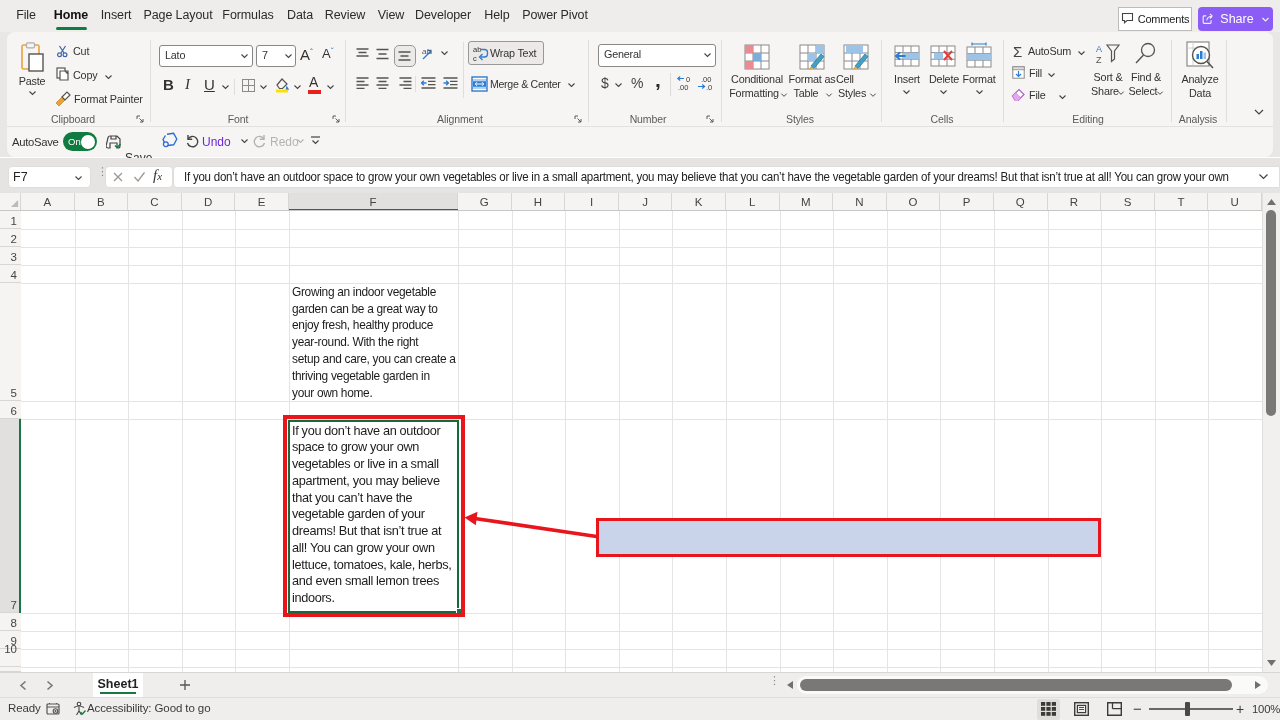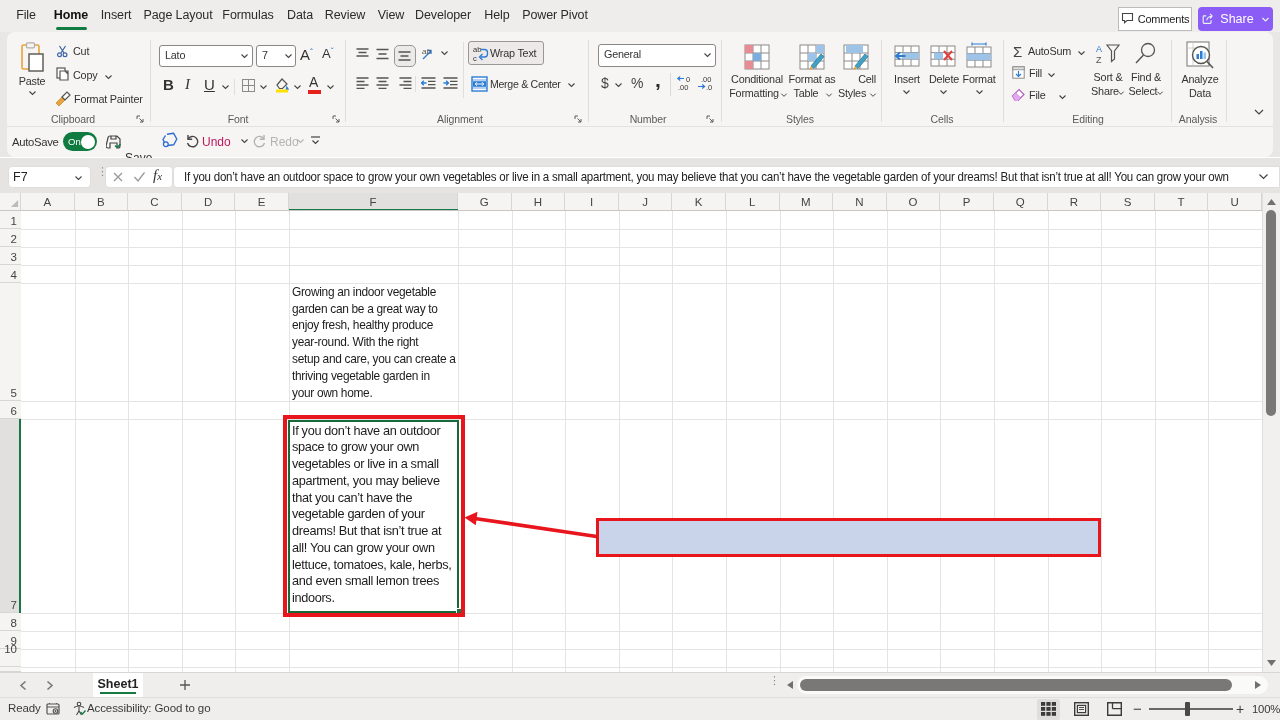--- a/index.html
+++ b/index.html
@@ -282,21 +282,21 @@
     <svg class="abs" style="left:825px;top:60px;" width="8" height="6" viewBox="0 0 9 6">
         <path d="M1.5 1.5 l3 3 l3 -3" stroke="#444" stroke-width="1.1" fill="none"></path>
       </svg>
     <svg class="abs" style="left:843px;top:12px;" width="27" height="26" viewBox="0 0 27 26">
         <rect x="1" y="1" width="24" height="24" fill="#fff" stroke="#8c8a88" stroke-width="1"></rect>
         <path d="M1 9 h24 M1 17 h24 M9 1 v24 M17 1 v24" stroke="#8c8a88" stroke-width="1"></path>
         <rect x="3" y="1" width="17" height="8" fill="#9dc3e6"></rect>
         <path d="M12 22 L22 10 l3 2.5 -10 12 z" fill="#41a0c4" stroke="#2e7da0" stroke-width="0.8"></path>
         <path d="M12 22 l-2 4 4 -1.5 z" fill="#e8a33d"></path>
       </svg>
-    <div class="rtext abs" style="left:836px;top:41px;width:40px;text-align:right;">Cell</div>
+    <div class="rtext abs" style="left:836px;top:41px;width:40px;text-align:left;">Cell</div>
     <div class="rtext abs" style="left:832px;top:55px;width:40px;text-align:center;">Styles</div>
     <svg class="abs" style="left:869px;top:60px;" width="8" height="6" viewBox="0 0 9 6">
         <path d="M1.5 1.5 l3 3 l3 -3" stroke="#444" stroke-width="1.1" fill="none"></path>
       </svg>
 
     <svg class="abs" style="left:894px;top:13px;" width="26" height="22" viewBox="0 0 26 22">
         <rect x="1" y="1" width="24" height="20" fill="#fff" stroke="#8c8a88" stroke-width="1"></rect>
         <path d="M1 7.6 h24 M1 14.2 h24 M9 1 v20 M17 1 v20" stroke="#8c8a88" stroke-width="1"></path>
         <rect x="9" y="7.6" width="16" height="6.6" fill="#9dc3e6"></rect>
         <path d="M2.5 10.9 h9 M6 7.4 l-4 3.5 4 3.5" stroke="#2b7cd3" stroke-width="2" fill="none"></path>
@@ -392,21 +392,21 @@
       </svg>
     <div class="abs" style="left:125px;top:8px;font-size:12px;color:#333;margin-top:16px;">Save</div>
     <svg class="abs" style="left:160px;top:4px;" width="19" height="19" viewBox="0 0 19 19">
         <path d="M7 3.2 L13.5 2.2 L16.8 8 L13.8 13.8 L7.5 14.5 M4.5 11.5 L3 8.5 L5.5 4.5" fill="none" stroke="#2b6cd3" stroke-width="1.4" stroke-linejoin="round"></path>
         <circle cx="5.8" cy="13.2" r="2.4" fill="#f7f5f4" stroke="#2b6cd3" stroke-width="1.3"></circle>
       </svg>
     <svg class="abs" style="left:185px;top:6px;" width="15" height="15" viewBox="0 0 15 15">
         <path d="M3 6 a5.2 5.2 0 1 1 -0.5 4" fill="none" stroke="#444" stroke-width="1.4"></path>
         <path d="M3 2 v4.2 h4.2" fill="none" stroke="#444" stroke-width="1.4"></path>
       </svg>
-    <div class="abs" style="left:202px;top:8px;font-size:12px;color:#be185d;">Undo</div>
+    <div class="abs" style="left:202px;top:8px;font-size:12px;color:#6d28d9;">Undo</div>
     <svg class="abs" style="left:240px;top:11px;" width="9" height="6" viewBox="0 0 9 6">
         <path d="M1.5 1.5 l3 3 l3 -3" stroke="#444" stroke-width="1.1" fill="none"></path>
       </svg>
     <svg class="abs" style="left:252px;top:6px;" width="15" height="15" viewBox="0 0 15 15">
         <path d="M12 6 a5.2 5.2 0 1 0 0.5 4" fill="none" stroke="#b5b3b1" stroke-width="1.4"></path>
         <path d="M12 2 v4.2 h-4.2" fill="none" stroke="#b5b3b1" stroke-width="1.4"></path>
       </svg>
     <div class="abs" style="left:270px;top:8px;font-size:12px;color:#b5b3b1;">Redo</div>
     <svg class="abs" style="left:296px;top:11px;" width="9" height="6" viewBox="0 0 9 6">
         <path d="M1.5 1.5 l3 3 l3 -3" stroke="#b5b3b1" stroke-width="1.1" fill="none"></path>

